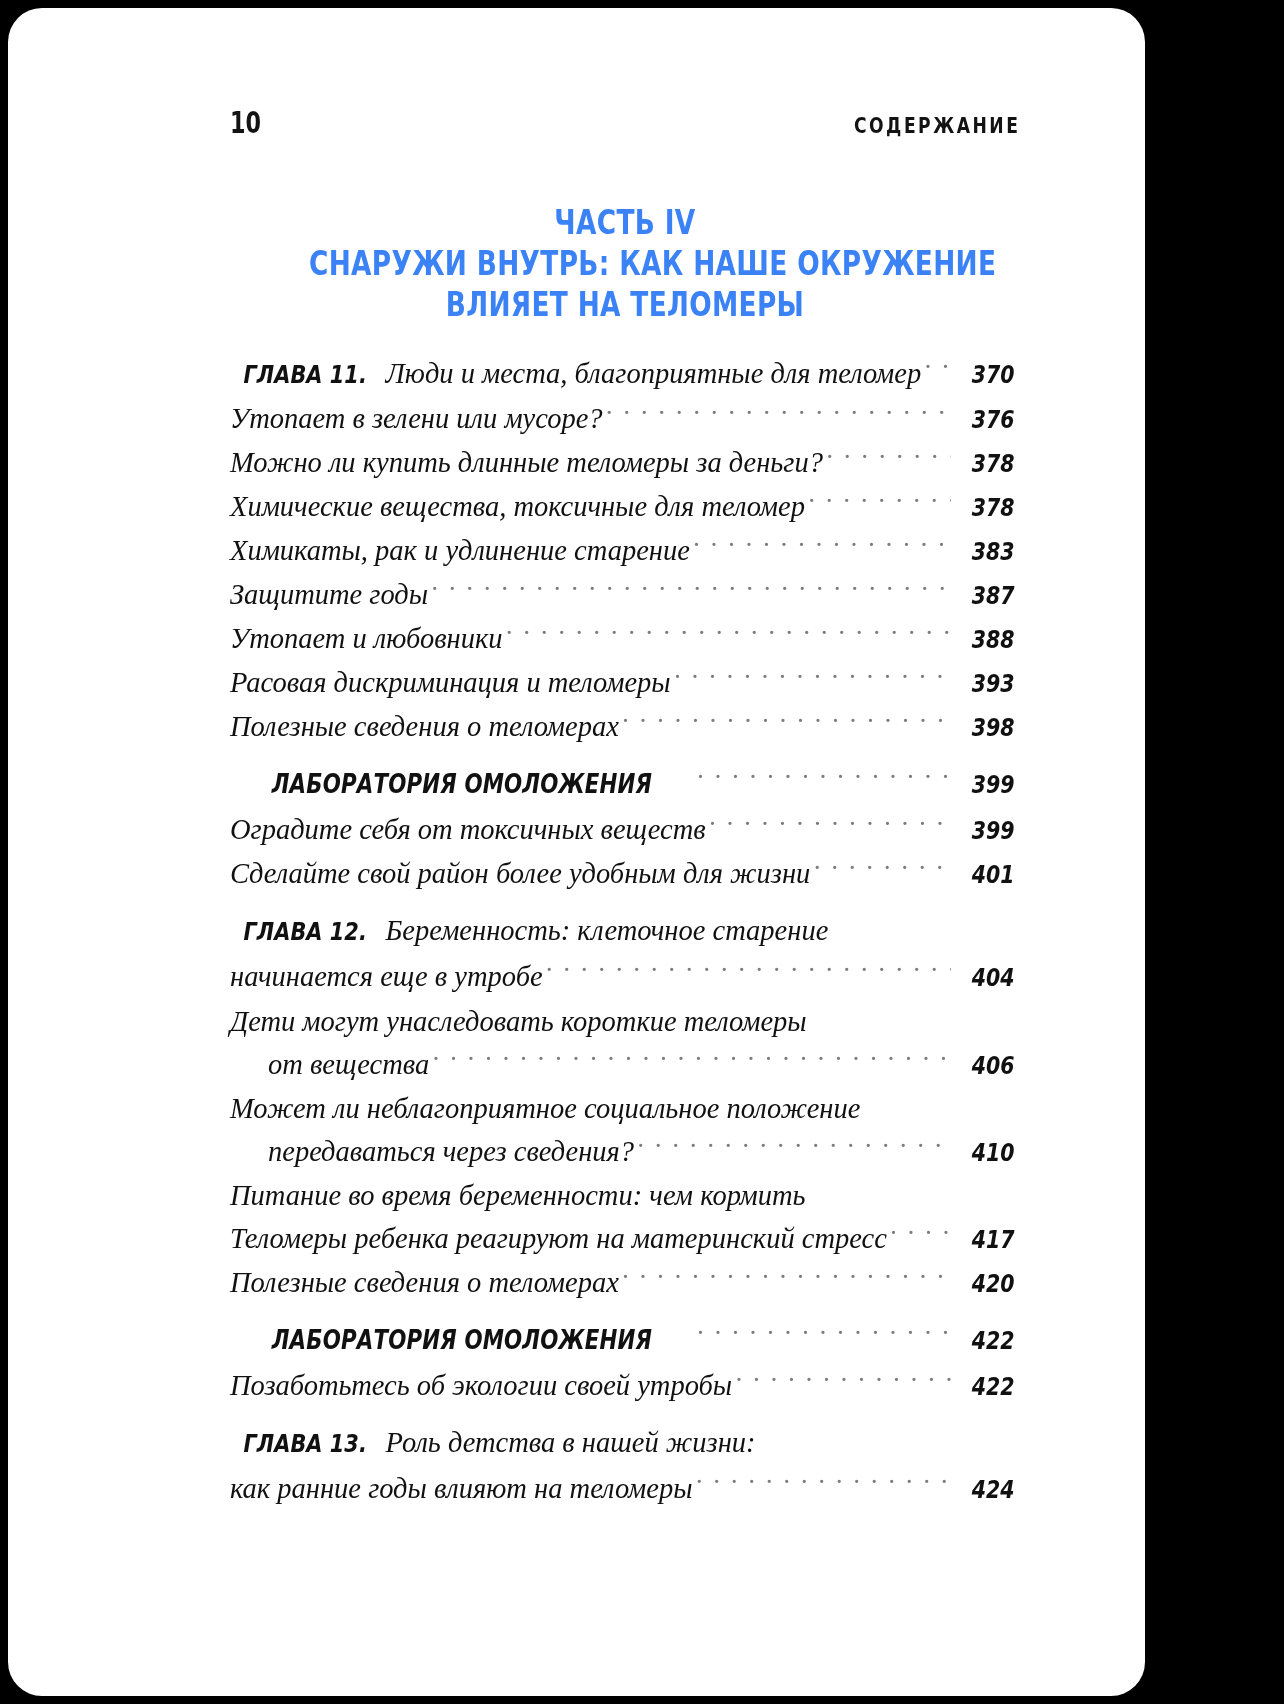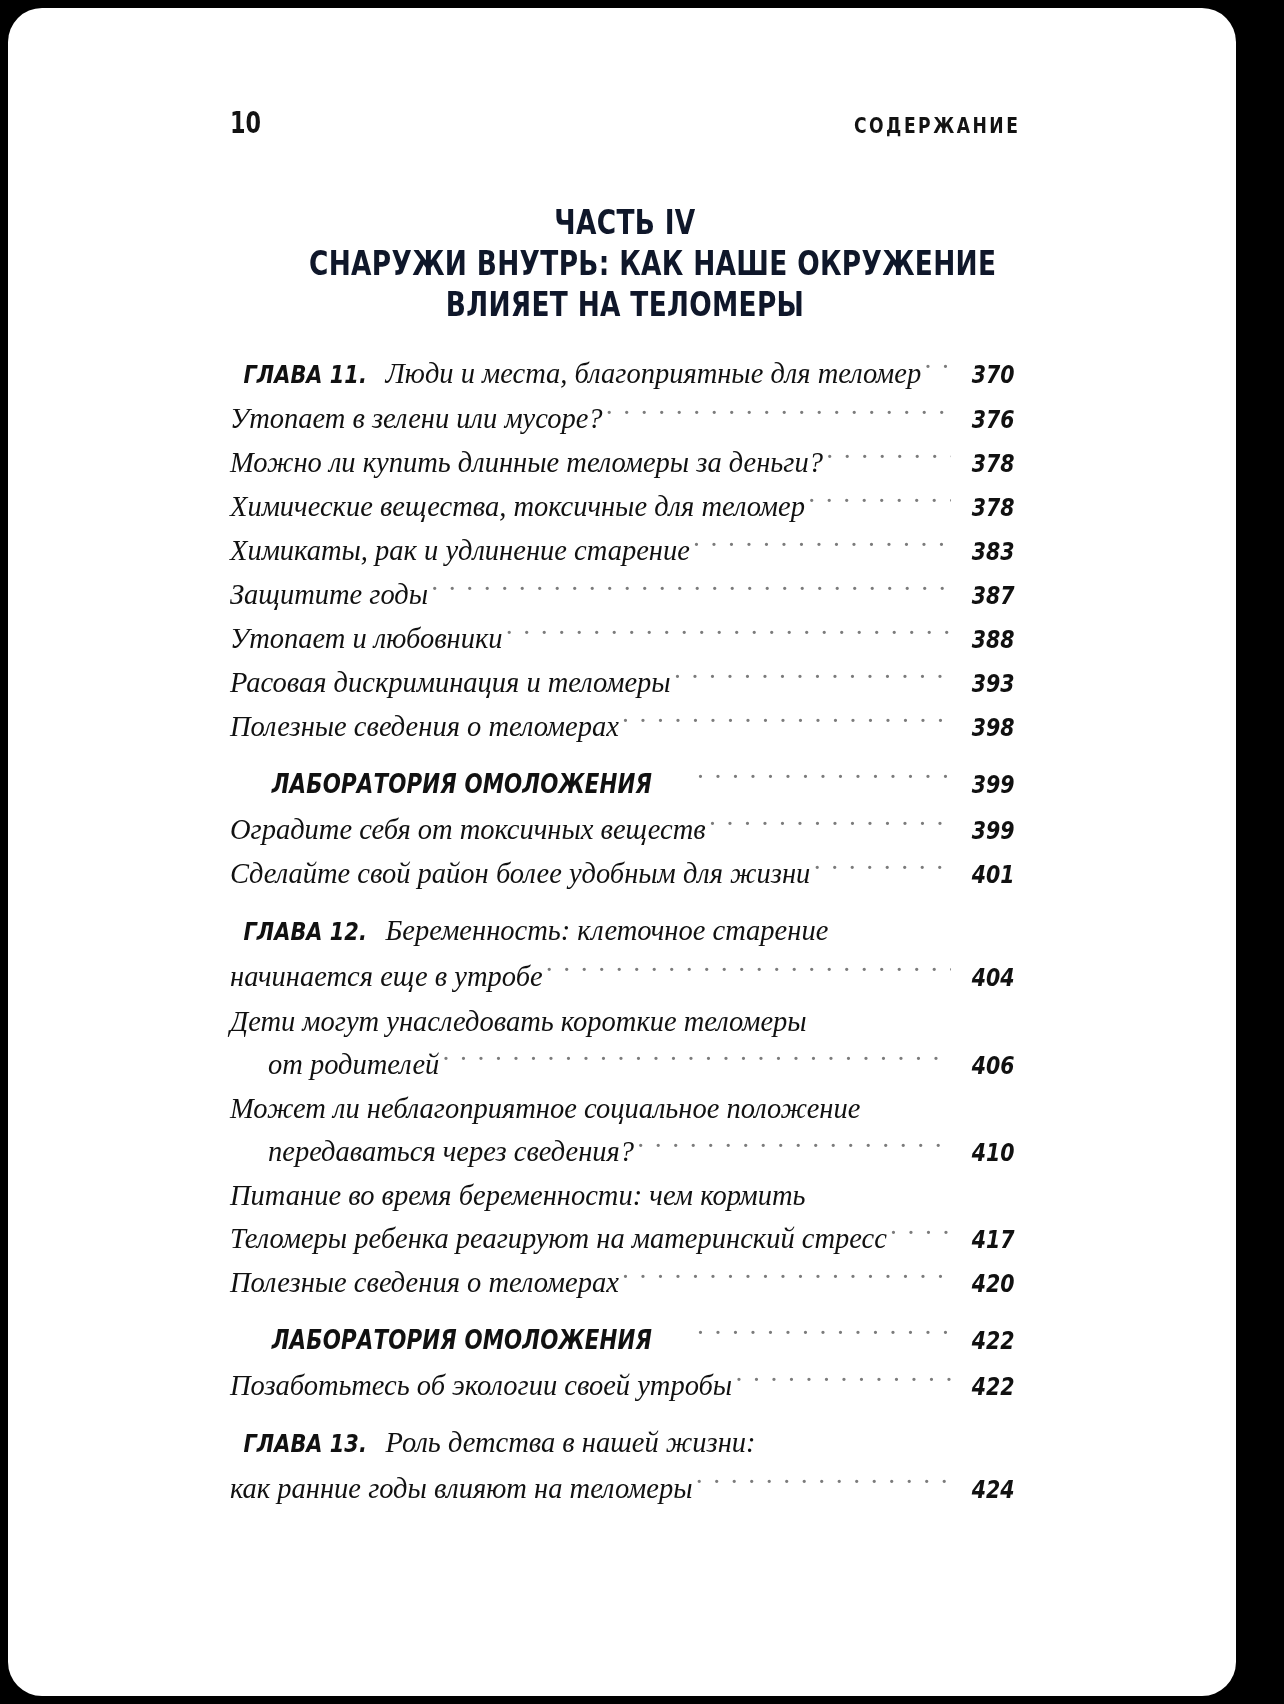--- a/index.html
+++ b/index.html
@@ -10,21 +10,21 @@
   body {
     width: 1284px;
     height: 1704px;
     overflow: hidden;
     font-family: "Liberation Serif", serif;
   }
   .page {
     position: absolute;
     left: 8px;
     top: 8px;
-    width: 1228px;
+    width: 1137px;
     height: 1688px;
     background: #ffffff;
     border-radius: 34px;
     overflow: hidden;
   }
   .content {
     position: absolute;
     left: 222px;
     top: 96px;
     width: 790px;
@@ -55,21 +55,21 @@
     transform-origin: right bottom;
     letter-spacing: 3.2px;
     color: #131313;
     white-space: nowrap;
   }
 
   
   .part-block {
     margin-top: 52px;
     text-align: center;
-    color: #0f172a;
+    color: #3b82f6;
   }
   .part-line {
     font-family: "DejaVu Sans", sans-serif;
     font-weight: bold;
     font-size: 33px;
     line-height: 41px;
     letter-spacing: 0.4px;
     white-space: nowrap;
     transform: scaleX(0.80);
   }
@@ -269,21 +269,21 @@
               <span class="etext">начинается еще в утробе</span>
               <span class="leader"></span>
               <span class="pg">404</span>
             </div>
           </div>
           <div class="entry normal">
             <div class="entry-line">
               <span class="etext">Дети могут унаследовать короткие теломеры</span>
             </div>
             <div class="entry-line cont-indent">
-              <span class="etext">от родителей</span>
+              <span class="etext">от вещества</span>
               <span class="leader"></span>
               <span class="pg">406</span>
             </div>
           </div>
           <div class="entry normal">
             <div class="entry-line">
               <span class="etext">Может ли неблагоприятное социальное положение</span>
             </div>
             <div class="entry-line cont-indent">
               <span class="etext">передаваться через сведения?</span>

